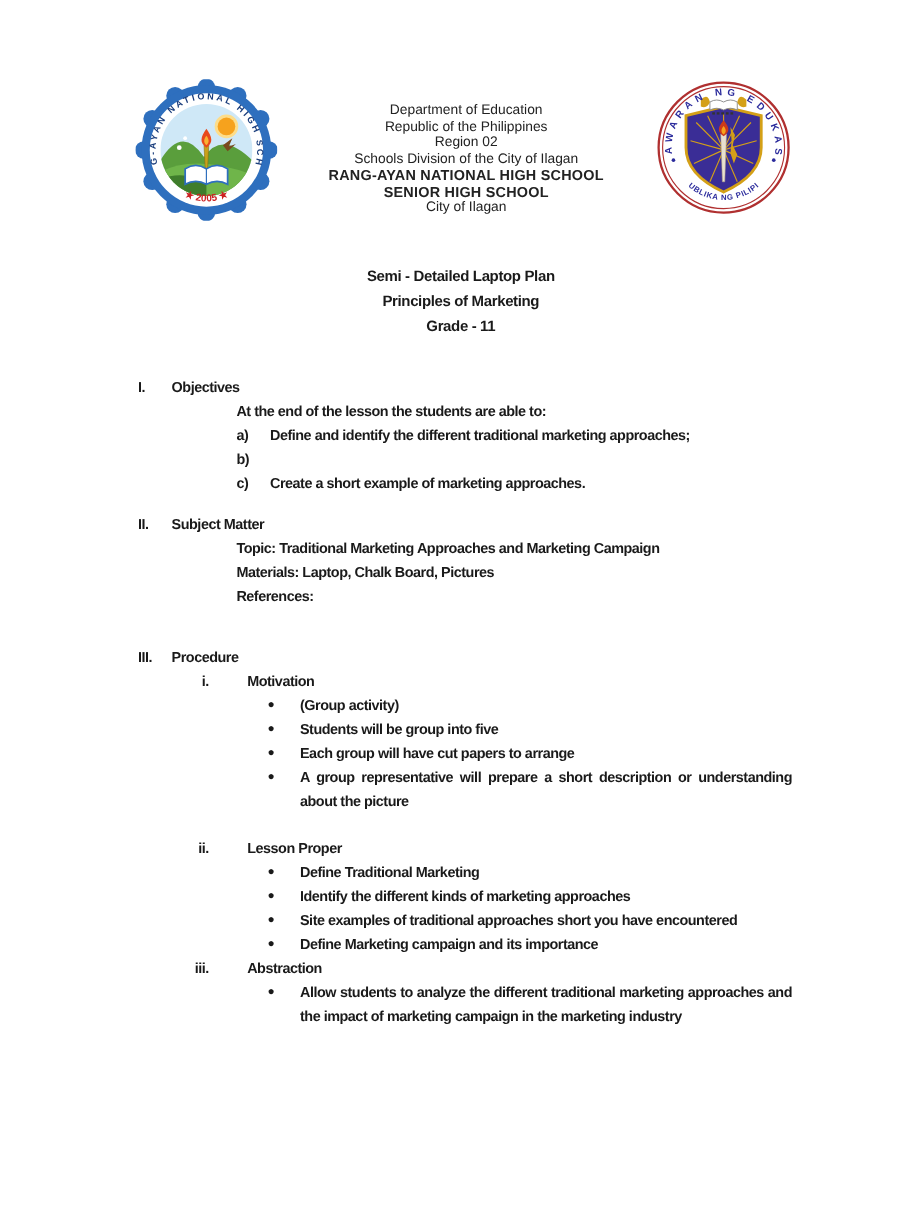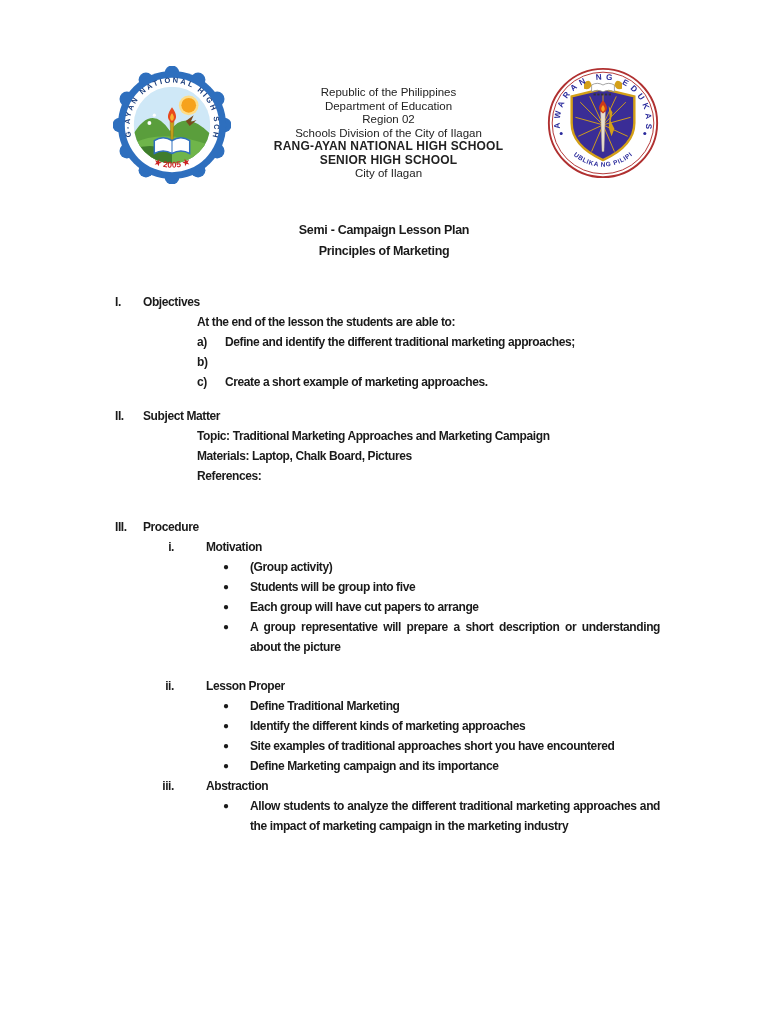--- a/index.html
+++ b/index.html
@@ -126,22 +126,22 @@
         <text font-size="7.6" font-weight="bold" fill="#1a3d7c" font-family="Liberation Sans, sans-serif">
           <textPath href="#ring-top" startOffset="50%" text-anchor="middle" textLength="205">RANG-AYAN NATIONAL HIGH SCHOOL</textPath>
         </text>
         <text font-size="8.5" font-weight="bold" fill="#cc2222" font-family="Liberation Sans, sans-serif">
           <textPath href="#ring-bottom" startOffset="50%" text-anchor="middle">★ 2005 ★</textPath>
         </text>
       </svg>
     </div>
 
     <div class="hdr-center">
+      <div class="hl">Department of Education</div>
       <div class="hl">Republic of the Philippines</div>
-      <div class="hl">Department of Education</div>
       <div class="hl">Region 02</div>
       <div class="hl">Schools Division of the City of Ilagan</div>
       <div class="hl b">RANG-AYAN NATIONAL HIGH SCHOOL</div>
       <div class="hl b">SENIOR HIGH SCHOOL</div>
       <div class="hl">City of Ilagan</div>
     </div>
 
     <div class="seal">
       <svg width="114" height="114" viewBox="0 0 120 120">
         <circle cx="60" cy="60" r="57" fill="#ffffff" stroke="#b03030" stroke-width="2"></circle>
@@ -184,22 +184,23 @@
         <text font-size="6.8" font-weight="bold" fill="#2b2b9c" font-family="Liberation Sans, sans-serif">
           <textPath href="#deped-bottom" startOffset="50%" text-anchor="middle" textLength="100">REPUBLIKA NG PILIPINAS</textPath>
         </text>
         <circle cx="16" cy="71" r="1.6" fill="#2b2b9c"></circle>
         <circle cx="104" cy="71" r="1.6" fill="#2b2b9c"></circle>
       </svg>
     </div>
   </header>
 
   <section class="titleblock">
-    <div>Semi - Campaign Lesson Plan</div>
+    <div>Semi - Detailed Laptop Plan</div>
     <div>Principles of Marketing</div>
+    <div>Grade - 11</div>
   </section>
 
   <main class="main">
 
     <div class="sec-row">
       <span class="sec-num">I.</span>
       <span>Objectives</span>
     </div>
     <div class="indent1">At the end of the lesson the students are able to:</div>
     <div class="letter-row">

